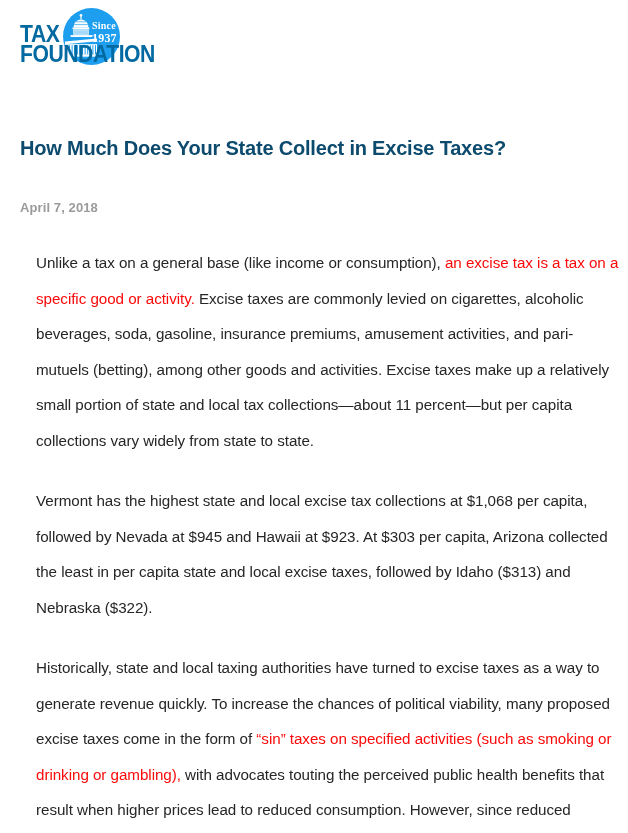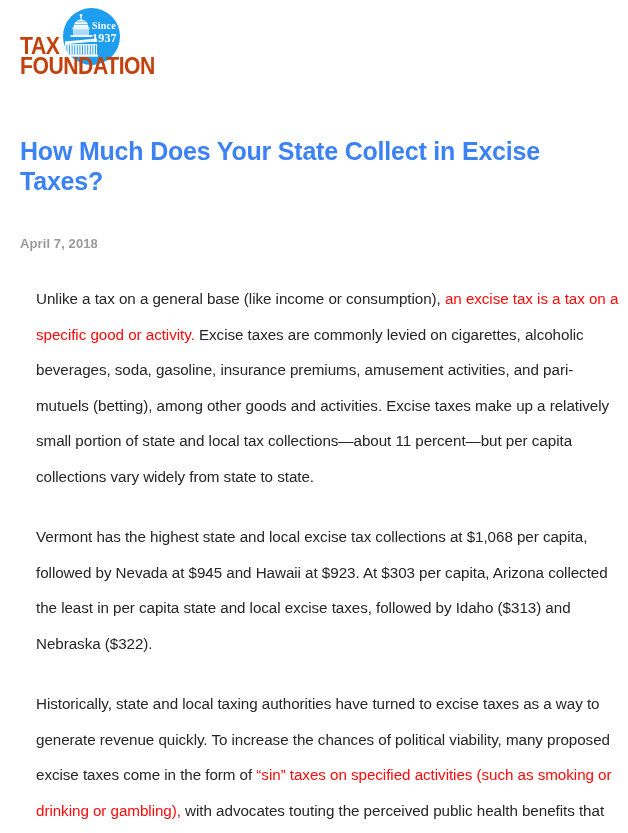--- a/index.html
+++ b/index.html
@@ -56,22 +56,22 @@
     font-size: 10px;
   }
   .logo-badge .since-line2 {
     left: 29px; top: 24px;
     font-size: 12px;
   }
 
   .logo-wordmark {
     position: absolute;
     left: 0;
-    top: 30px;
-    color: #c2410c;
+    top: 18px;
+    color: #0369a1;
     font-family: "Liberation Sans Narrow", "Liberation Sans", sans-serif;
     font-weight: bold;
     letter-spacing: -0.5px;
     line-height: 0.88;
   }
   .logo-wordmark .wm-tax {
     display: block;
     font-size: 23px;
     transform: scaleX(.92);
     transform-origin: left center;
@@ -86,23 +86,23 @@
   
   .article {
     position: absolute;
     left: 20px;
     top: 136px;
     width: 604px;
   }
 
   .article-title {
     margin: 0;
-    font-size: 25px;
-    font-weight: bold;
-    color: #3b82f6;
+    font-size: 20px;
+    font-weight: bold;
+    color: #0c4a6e;
     letter-spacing: -0.2px;
     line-height: 1.2;
   }
 
   .article-date {
     margin: 0;
     padding-top: 40px;
     font-size: 13px;
     font-weight: bold;
     color: #9b9b9b;

